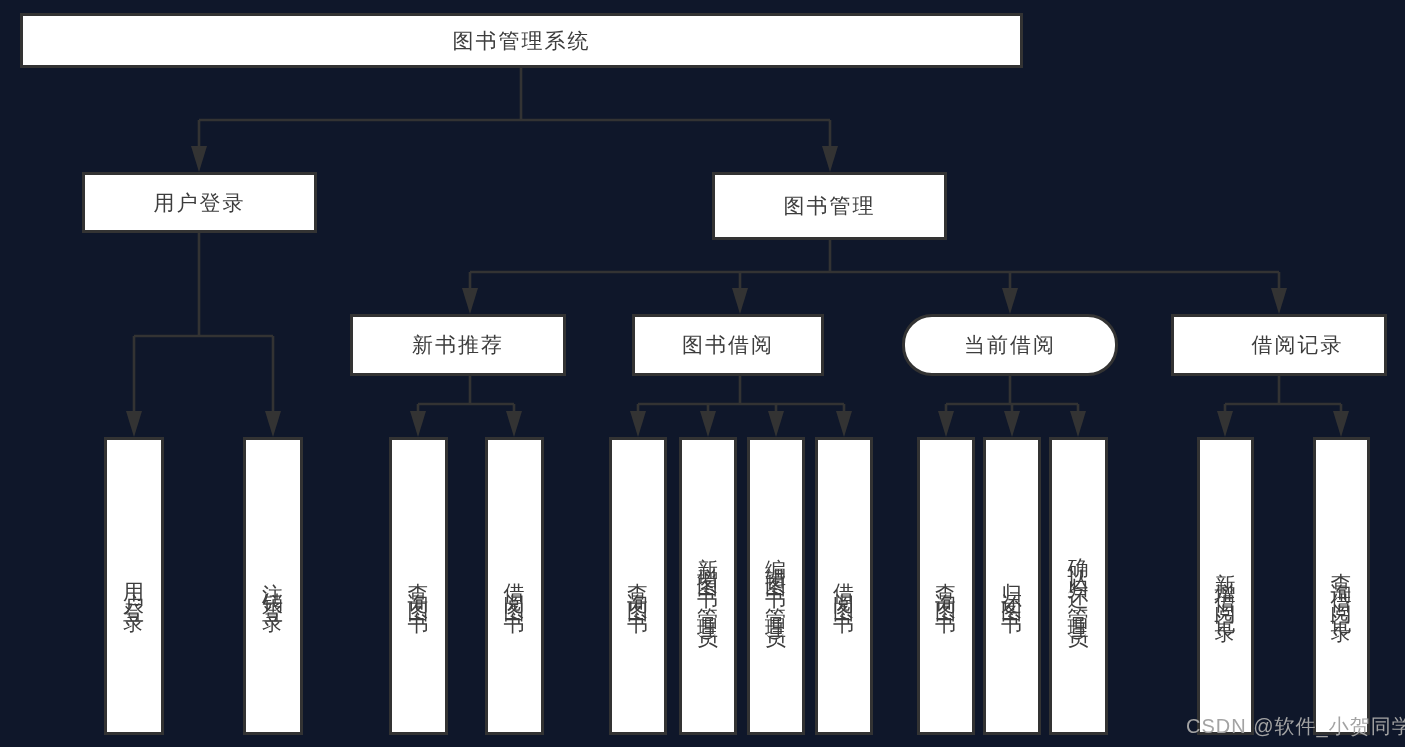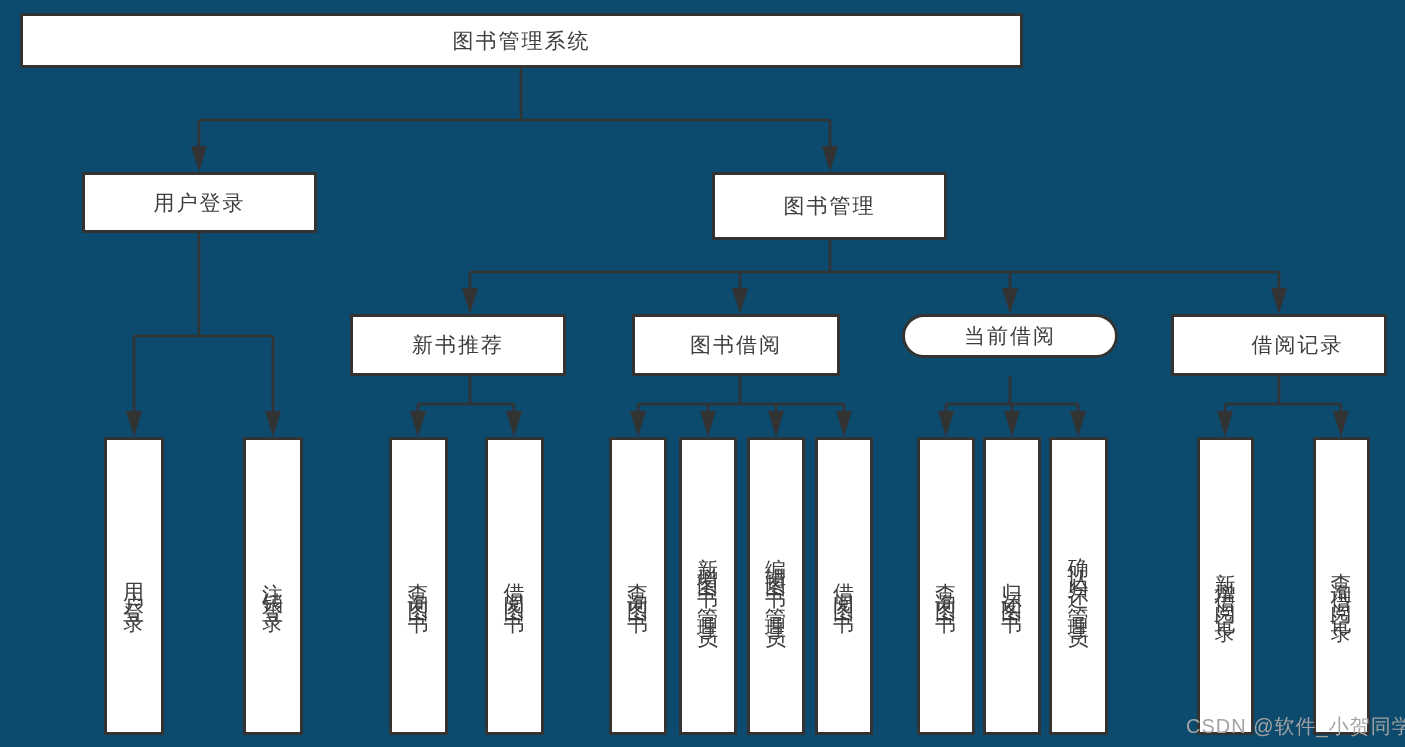--- a/index.html
+++ b/index.html
@@ -1,17 +1,17 @@
 <!DOCTYPE html>
 <html><head>
 <meta charset="utf-8">
 <style>
   html,body { margin:0; padding:0; background:#ffffff; }
   #canvas {
-    position:relative; width:1405px; height:747px; background:#0c4a6e;
+    position:relative; width:1405px; height:747px; background:#0f172a;
     font-family:"Liberation Sans","DejaVu Sans",sans-serif; overflow:hidden;
   }
   svg.connectors { position:absolute; left:0; top:0; width:1405px; height:747px; z-index:1; }
   .node {
     position:absolute; box-sizing:border-box; background:#ffffff;
     border:3px solid #333333; color:#3d3d3d; z-index:2;
     display:flex; align-items:center; justify-content:center;
   }
   .hbox { font-size:21px; letter-spacing:2px; }
   .vbox .vtext {
@@ -19,22 +19,22 @@
     font-size:21px; line-height:1; letter-spacing:10px; color:#3d3d3d;
     white-space:nowrap;
   }
   
   #n-root   { left:20px;  top:13px;  width:1003px; height:55px; }
   
   #n-user-login { left:82px;  top:172px; width:235px; height:61px; }
   #n-book-mgmt  { left:712px; top:172px; width:235px; height:68px; }
   
   #n-new-rec { left:350px;  top:314px; width:216px; height:62px; }
-  #n-borrow  { left:632px;  top:314px; width:208px; height:62px; }
-  #n-current { left:902px;  top:314px; width:216px; height:44px;border-radius:30px; }
+  #n-borrow  { left:632px;  top:314px; width:192px; height:62px; }
+  #n-current { left:902px;  top:314px; width:216px; height:62px;border-radius:30px; }
   #n-record  { left:1171px; top:314px; width:216px; height:62px;padding-left:37px; }
   
   .leaf { top:437px; height:298px; border-width:3px; }
   #l-login1 { left:104px;  width:60px; }
   #l-login2 { left:243px;  width:60px; }
   #l-rec1   { left:389px;  width:59px; }
   #l-rec2   { left:485px;  width:59px; }
   #l-bor1   { left:609px;  width:58px; }
   #l-bor2   { left:679px;  width:58px; }
   #l-bor3   { left:747px;  width:58px; }

